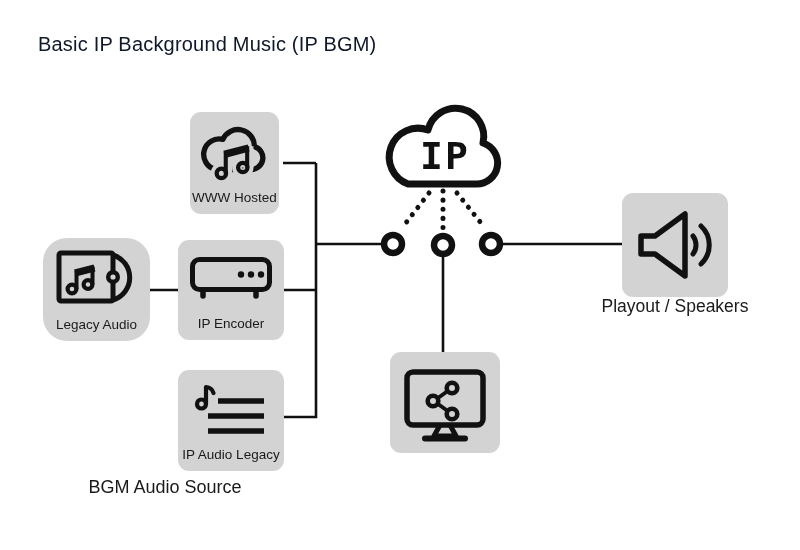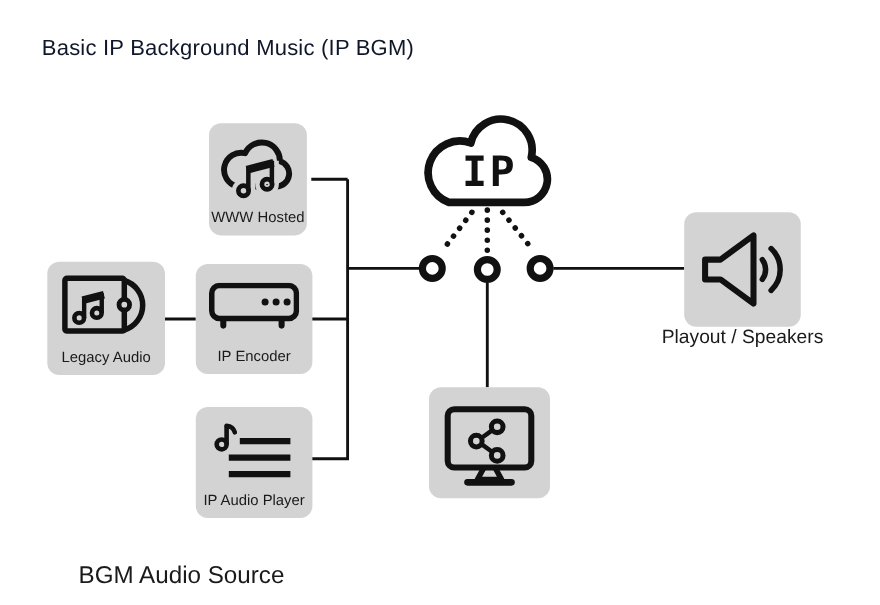--- a/index.html
+++ b/index.html
@@ -14,31 +14,31 @@
   .node{
     background:#d3d3d3;border-radius:11px;display:flex;flex-direction:column;
     align-items:center;justify-content:center;
   }
   .node .icon-wrap{flex:1;display:flex;align-items:center;justify-content:center;width:100%;}
   .node .node-label{
     height:24px;font-size:13.5px;color:#1a1a1a;text-align:center;line-height:16px;
     flex:0 0 auto;
   }
   #node-www{left:178px;top:112px;width:89px;height:102px;margin-left:12px;}
-  #node-legacy{left:43px;top:238px;width:107px;height:103px;}
+  #node-legacy{left:43px;top:238px;width:107px;height:103px;border-radius:24px;}
   #node-encoder{left:178px;top:240px;width:106px;height:100px;justify-content:flex-end;}
   #node-player{left:178px;top:370px;width:106px;height:101px;}
   #node-firmware{left:390px;top:352px;width:110px;height:101px;}
   #node-speaker{left:622px;top:193px;width:106px;height:104px;}
   #connectors{left:0;top:0;pointer-events:none;}
   #ip-cloud{left:370px;top:102px;}
   .ext-label{font-size:17.5px;color:#1a1a1a;text-align:center;line-height:25px;}
   #playout-label{left:585px;top:294px;width:180px;}
   #firmware-label{left:375px;top:466px;width:140px;}
-  #bgm-label{left:60px;top:510px;width:210px;font-size:22px;}
+  #bgm-label{left:60px;top:475px;width:210px;font-size:18px;}
   svg{display:block;}
 </style>
 </head>
 <body>
 
 <div id="canvas">
 
   <div id="title" class="abs">Basic IP Background Music (IP BGM)</div>
 
   <svg id="connectors" class="abs" width="800" height="550" viewBox="0 0 800 550">
@@ -121,21 +121,21 @@
         <circle cx="7.5" cy="23" r="4.5" fill="none" stroke="#111" stroke-width="4.2"></circle>
         <path d="M12 23 V6" stroke="#111" stroke-width="4.2" fill="none"></path>
         <path d="M12 6 Q18 6.5 19.5 12" stroke="#111" stroke-width="4.2" fill="none" stroke-linecap="round"></path>
         <g stroke="#111" stroke-width="5.5" fill="none">
           <path d="M24 20 H70"></path>
           <path d="M14 35 H70"></path>
           <path d="M14 50 H70"></path>
         </g>
       </svg>
     </div>
-    <div class="node-label">IP Audio Player</div>
+    <div class="node-label">IP Audio Legacy</div>
   </div>
 
   <div id="node-firmware" class="node abs">
     <div class="icon-wrap">
       <svg width="84" height="78" viewBox="0 0 84 78">
         <rect x="4" y="8" width="76" height="53" rx="6" fill="none" stroke="#111" stroke-width="5.5"></rect>
         <g stroke="#111" fill="none">
           <circle cx="49" cy="24" r="5.3" stroke-width="4.6"></circle>
           <circle cx="30" cy="37" r="5.3" stroke-width="4.6"></circle>
           <circle cx="49" cy="50" r="5.3" stroke-width="4.6"></circle>

